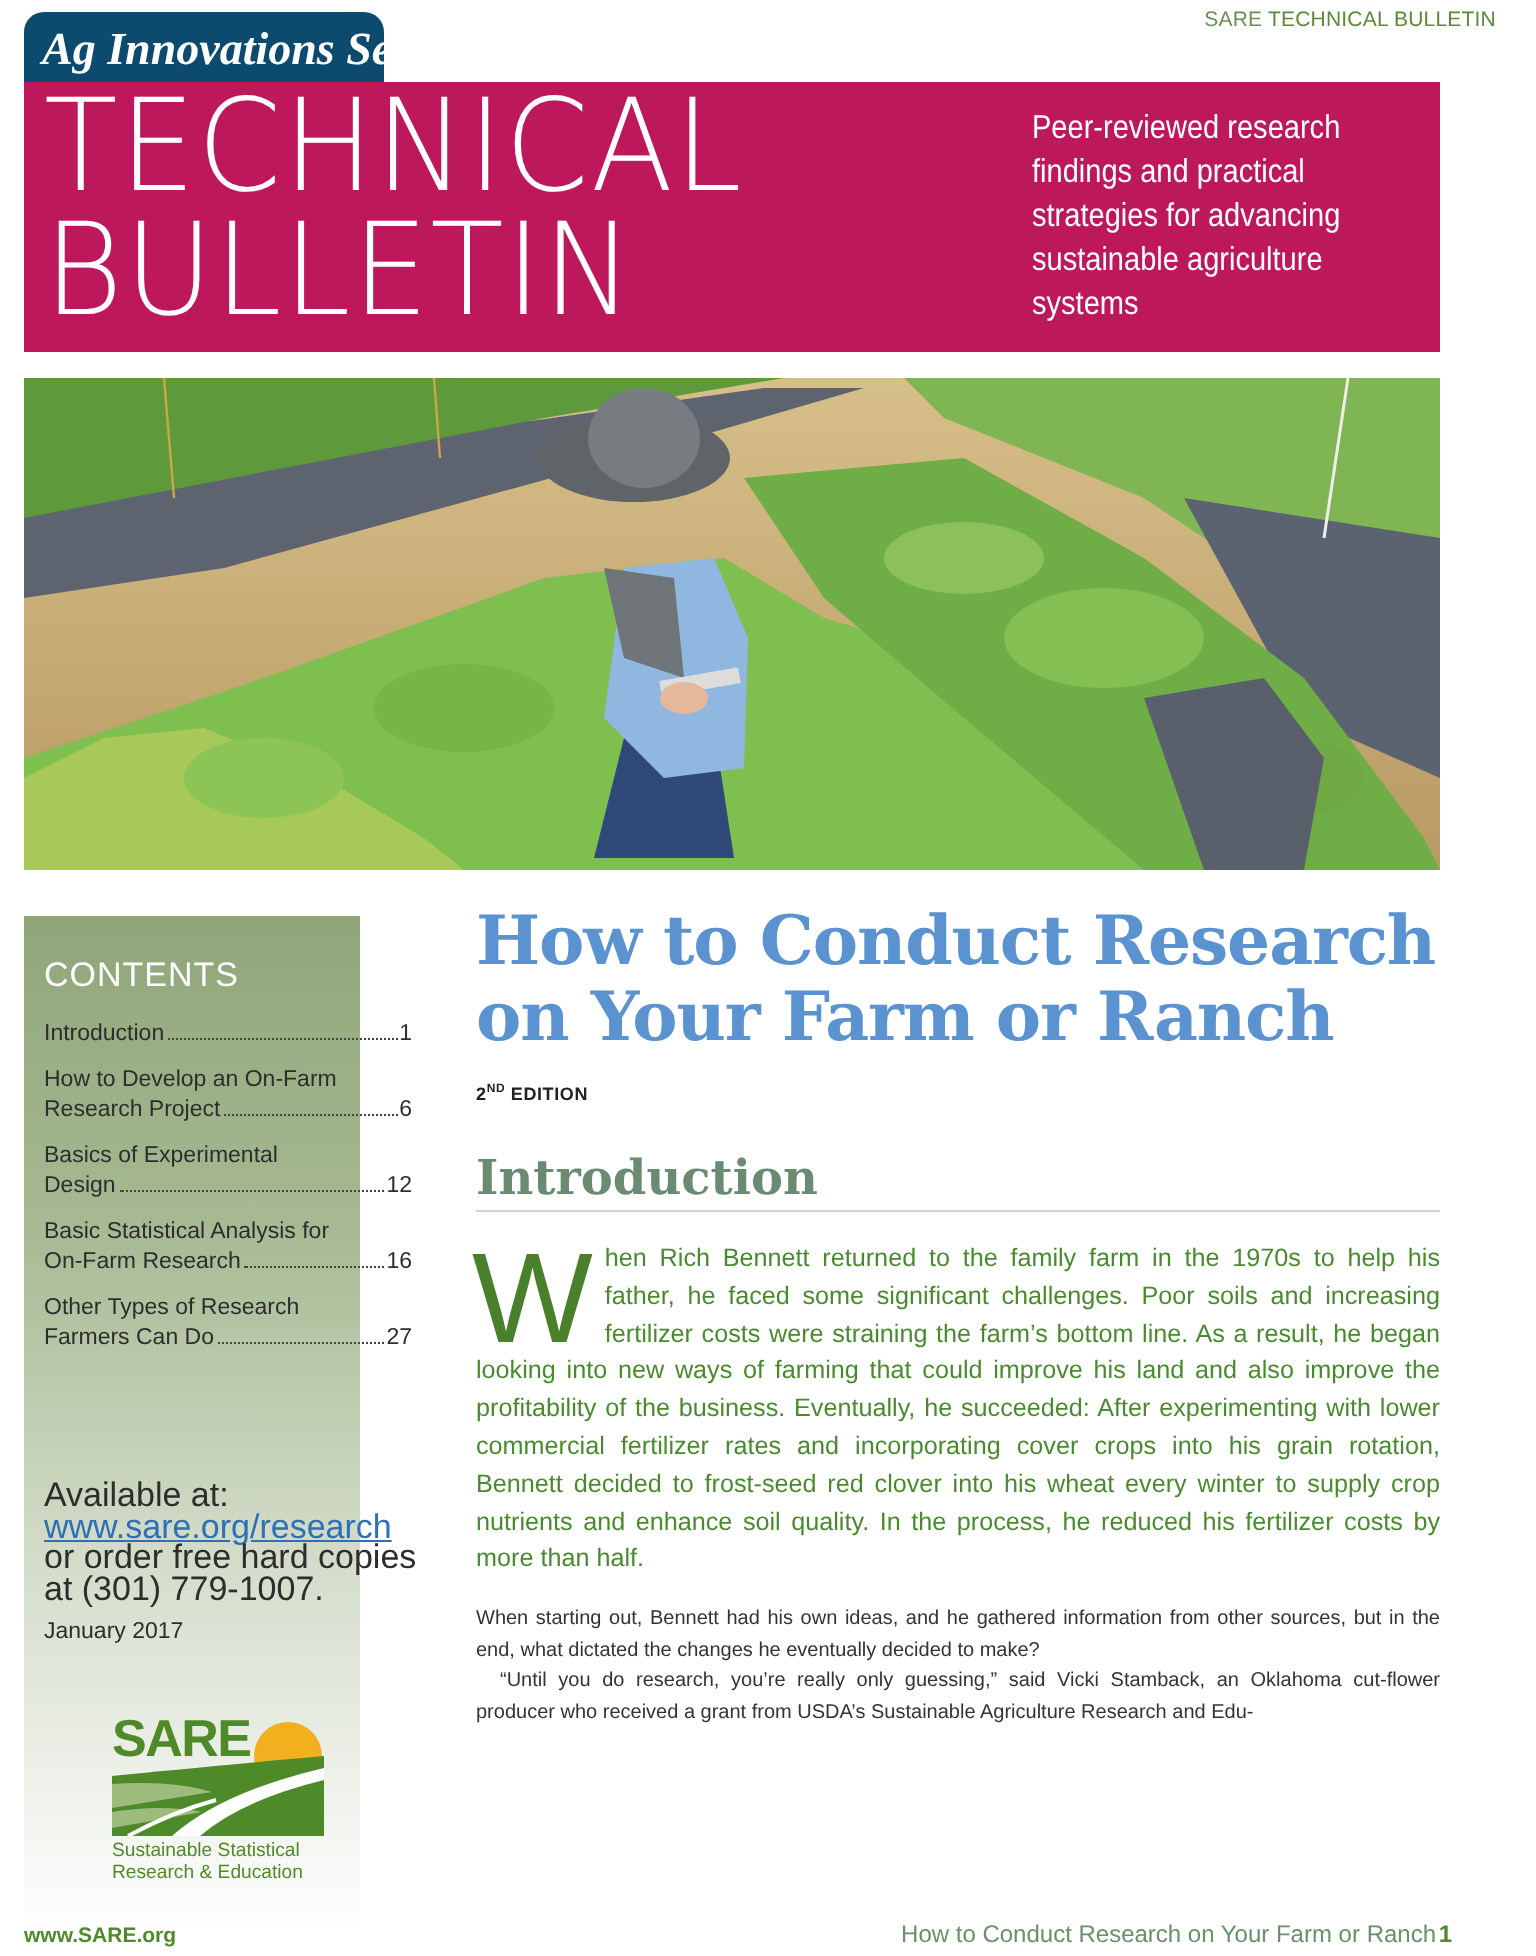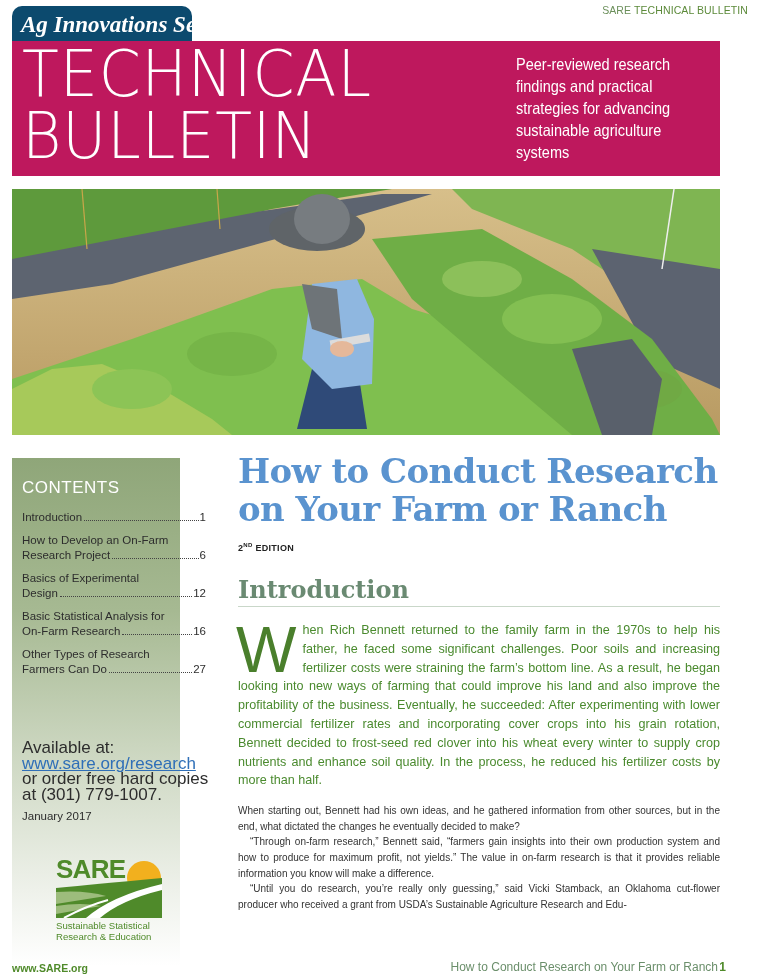--- a/index.html
+++ b/index.html
@@ -176,20 +176,19 @@
   </div>
 </div>
 
 <div class="main">
   <h1 class="doc-title">How to Conduct Research on Your Farm or Ranch</h1>
   <div class="edition"><span>2</span><sup>ND</sup><span> EDITION</span></div>
   <h2 class="intro-head">Introduction</h2>
   <p class="lead"><span class="dropcap">W</span><span>hen Rich Bennett returned to the family farm in the 1970s to help his father, he faced some significant challenges. Poor soils and increasing fertilizer costs were straining the farm’s bottom line. As a result, he began looking into new ways of farming that could improve his land and also improve the profitability of the business. Eventually, he succeeded: After experimenting with lower commercial fertilizer rates and incorporating cover crops into his grain rotation, Bennett decided to frost-seed red clover into his wheat every winter to supply crop nutrients and enhance soil quality. In the process, he reduced his fertilizer costs by more than half.</span></p>
   <div class="body-text">
     <p>When starting out, Bennett had his own ideas, and he gathered information from other sources, but in the end, what dictated the changes he eventually decided to make?</p>
-    <p class="indent">“Through on-farm research,” Bennett said, “farmers gain insights into their own production system and how to produce for maximum profit, not yields.” The value in on-farm research is that it provides reliable information you know will make a difference.</p>
     <p class="indent">“Until you do research, you’re really only guessing,” said Vicki Stamback, an Oklahoma cut-flower producer who received a grant from USDA’s Sustainable Agriculture Research and Edu-</p>
   </div>
 </div>
 
 <div class="footer-left">www.SARE.org</div>
 <div class="footer-right"><span>How to Conduct Research on Your Farm or Ranch</span></div>
 <div class="footer-pg">1</div>
 
 </body></html>

